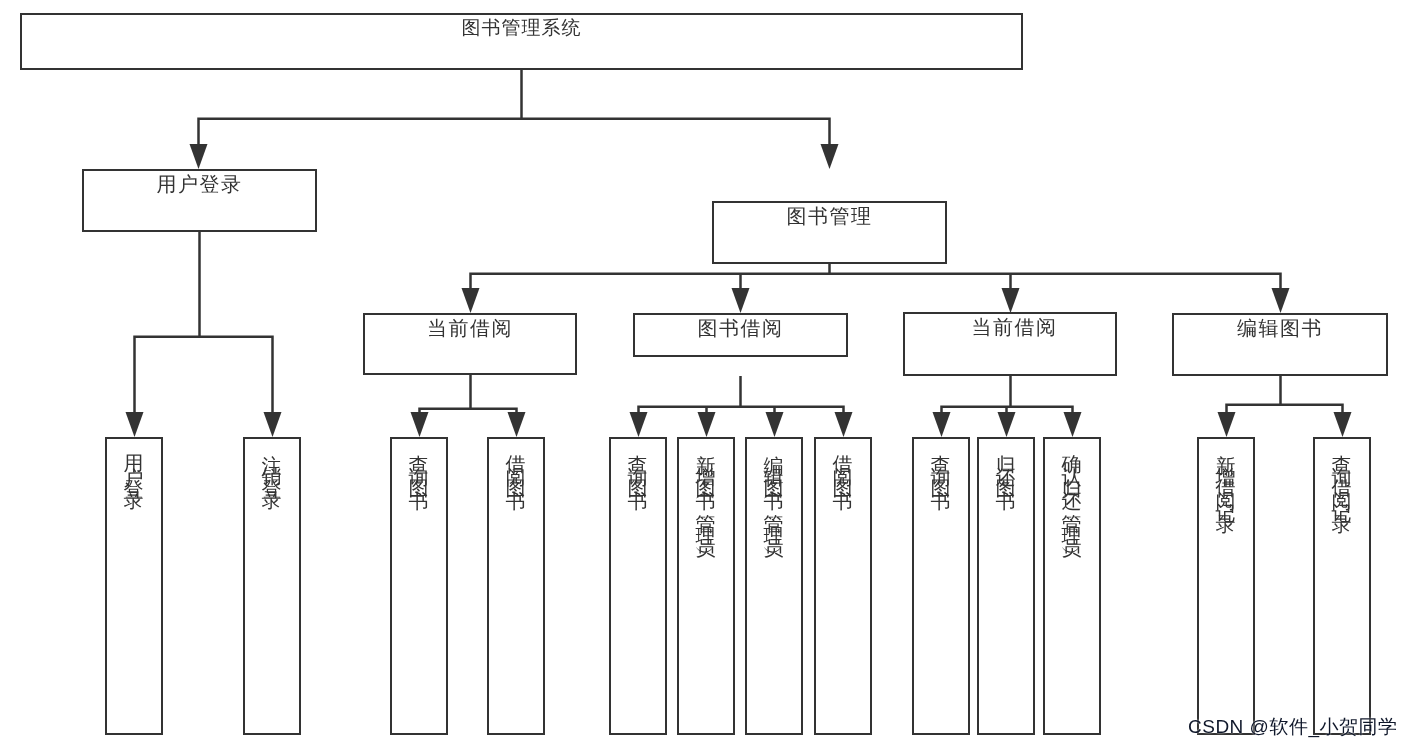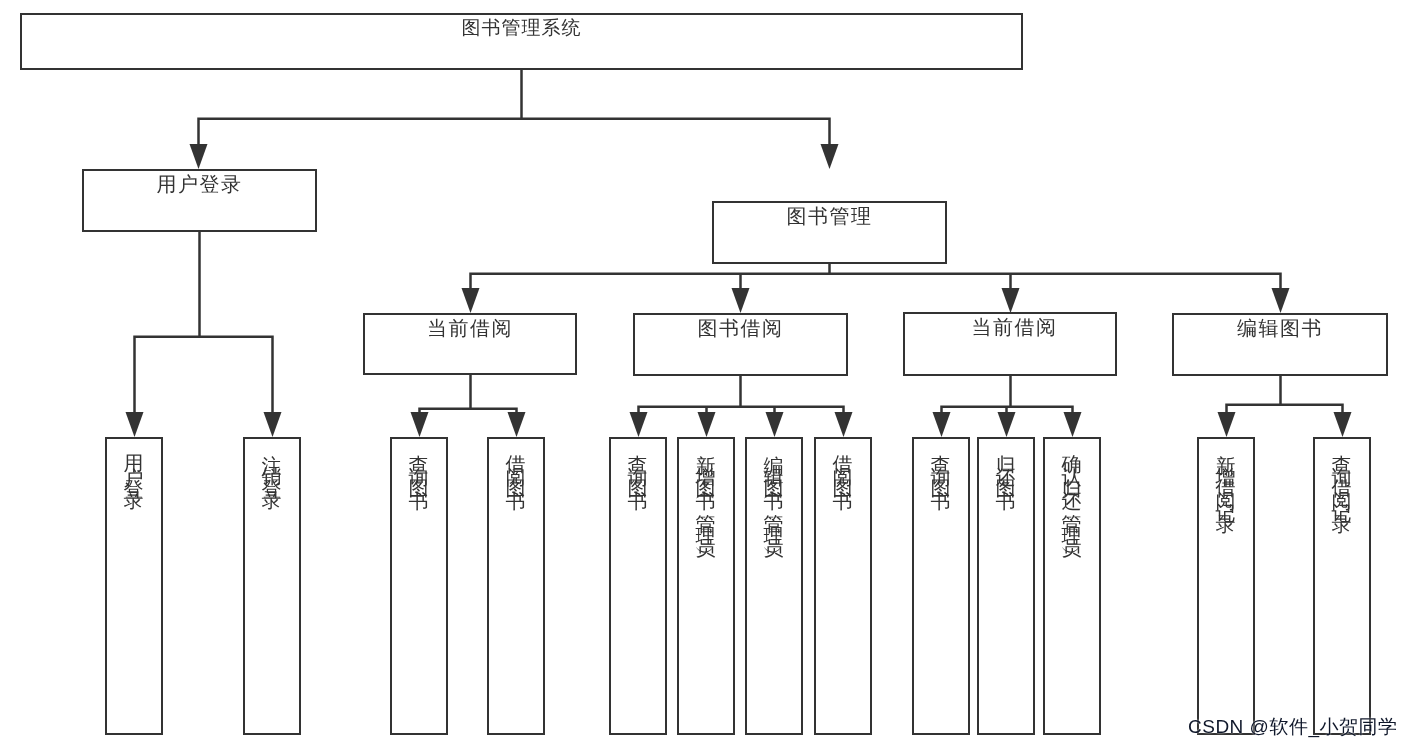--- a/index.html
+++ b/index.html
@@ -32,21 +32,21 @@
     text-orientation:mixed;
     letter-spacing:12px;
     line-height:1;
     white-space:nowrap;
   }
   
   .b-root{left:20px;top:13px;width:1003px;height:57px;}
   .b-user-login{left:82px;top:169px;width:235px;height:63px;}
   .b-book-mgmt{left:712px;top:161px;width:235px;height:63px;margin-top:40px;}
   .b-new-book{left:363px;top:313px;width:214px;height:62px;}
-  .b-book-borrow{left:633px;top:313px;width:215px;height:63px;}
+  .b-book-borrow{left:633px;top:313px;width:215px;height:44px;}
   .b-current-borrow{left:903px;top:312px;width:214px;height:64px;padding-left:9px;}
   .b-borrow-record{left:1172px;top:313px;width:216px;height:63px;}
   .leaf{top:437px;width:58px;height:298px;}
   .l1{left:105px;} .l2{left:243px;}
   .l3{left:390px;} .l4{left:487px;}
   .l5{left:609px;} .l6{left:677px;} .l7{left:745px;} .l8{left:814px;}
   .l9{left:912px;} .l10{left:977px;} .l11{left:1043px;}
   .l12{left:1197px;} .l13{left:1313px;}
   #watermark{
     position:absolute;

